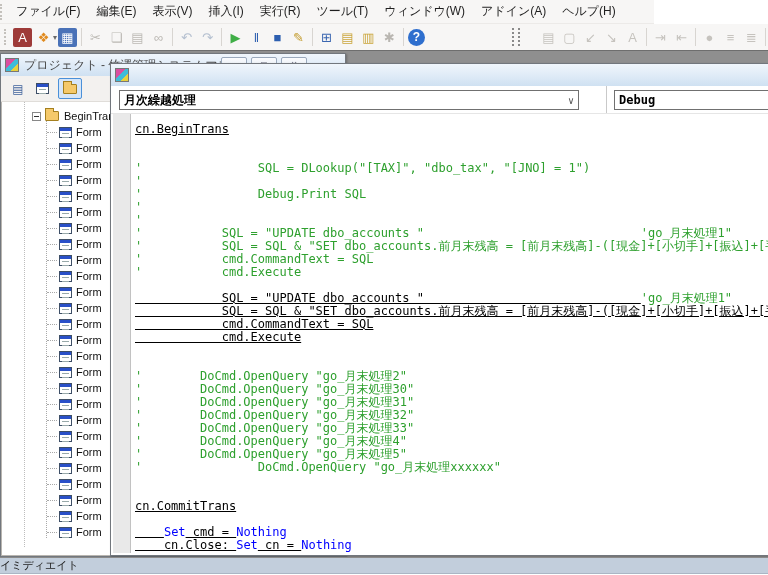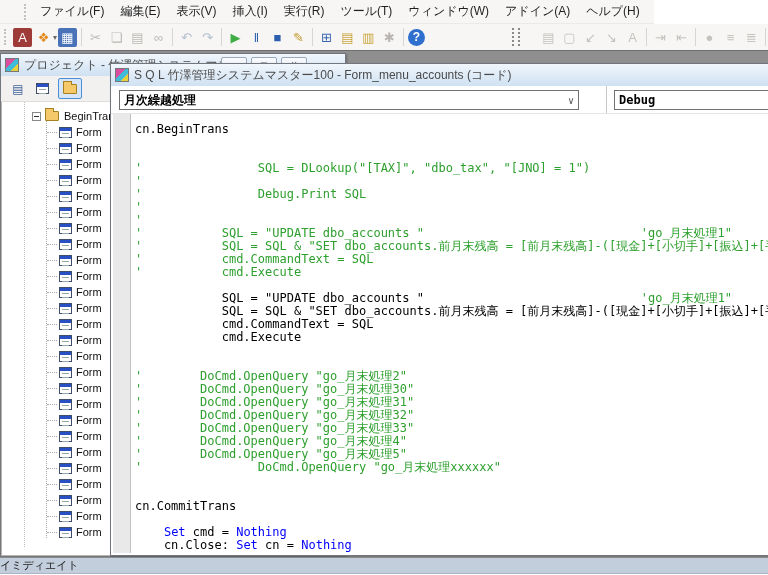--- a/index.html
+++ b/index.html
@@ -1,20 +1,20 @@
 <!DOCTYPE html>
 <html><head>
 <meta charset="utf-8">
 <style>
   * { margin:0; padding:0; box-sizing:border-box; }
   html,body { width:768px; height:575px; overflow:hidden; background:#fff;
     font-family:"Liberation Sans","DejaVu Sans",sans-serif; }
   
   #menubar { position:absolute; left:0; top:0; width:654px; height:24px;
-    background:#f7f6f5; border-bottom:1px solid #eceae8; display:flex; align-items:center; padding-left:24px; }
+    background:#f7f6f5; border-bottom:1px solid #eceae8; display:flex; align-items:center; padding-left:0; }
   .menu-item { font-size:12px; color:#1f1f1f; padding:3px 8px; cursor:default; }
   .mb-handle { width:4px; height:16px; border-left:2px dotted #c4c1bc; margin-right:4px; }
   
   #toolbar { position:absolute; left:0; top:24px; width:768px; height:26px;
     background:#f7f6f5; display:flex; align-items:center; padding-left:4px; }
   .tb-icon { width:19px; height:19px; display:inline-flex; align-items:center; justify-content:center;
     font-size:13px; line-height:1; margin:0 1px; border-radius:2px; flex:0 0 auto; }
   .tb-icon.round { border-radius:50%; width:17px; height:17px; font-weight:bold; font-size:12px; }
   .tb-sep { width:1px; height:18px; background:#d8d5d1; margin:0 3px; flex:0 0 auto; }
   .tb-dd { font-size:8px; color:#6a6a6a; margin-left:-1px; }
@@ -65,21 +65,21 @@
     font-weight:bold; font-size:12px; color:#000;gap:8px; }
   #object-combo { left:8px; width:460px; }
   #procedure-combo { left:503px; width:220px; }
   .combo .chev { margin-left:auto; font-size:10px; color:#555; font-weight:normal; }
   #combo-divider { position:absolute; left:495px; top:0; bottom:0; width:1px; background:#c9c9c9; }
   #code-area { position:absolute; left:2px; top:50px; right:0; bottom:2px; background:#fff; overflow:hidden; }
   #indicator-margin { position:absolute; left:0; top:0; bottom:0; width:18px; background:#e9e9e9; border-right:1px solid #c2c2c2; }
   #code-lines { position:absolute; left:22px; top:9px; right:0; bottom:0;
     font-family:"DejaVu Sans Mono",monospace; font-size:12px; line-height:13px; white-space:pre; }
   .code-line { height:13px; }
-  .seg-code { color:#000000; }
+  .seg-code { color:#000000;text-decoration:underline; }
   .seg-comment { color:#2EA02E; }
   .seg-keyword { color:#0000FF; }
   
   #immediate-window { position:absolute; left:0; top:506px; width:768px; height:19px; z-index:30;
     border-top:1px solid #8a8a8a; background:#fff; }
   #immediate-title { height:16px; background:#c2cedc; font-size:11px; color:#222;
     display:flex; align-items:center; border-bottom:1px solid #aab6c4; }
 </style>
 </head>
 <body>
@@ -303,21 +303,20 @@
             <span class="form-ico"></span>
             <span>Form</span>
           </div>
         </div>
     </div>
   </div>
 
   <div class="win" id="code-window">
     <div class="titlebar">
       <span class="title-icon"></span>
-      <span>S Q L 竹澤管理システムマスター100 - Form_menu_accounts (コード)</span>
     </div>
     <div id="combo-row">
       <div class="combo" id="object-combo">
         <span>月次繰越処理</span>
         <span class="chev">∨</span>
       </div>
       <div id="combo-divider"></div>
       <div class="combo" id="procedure-combo">
         <span>Debug</span>
       </div>

